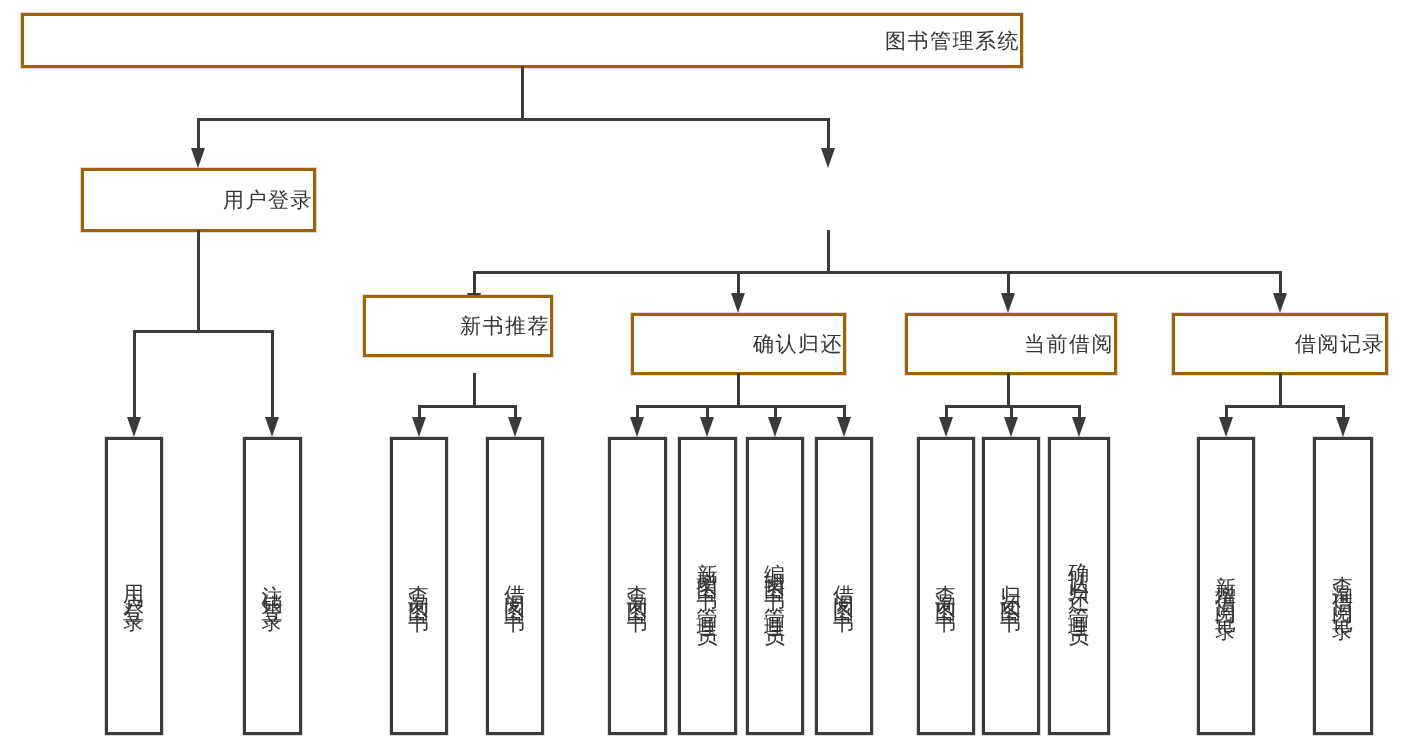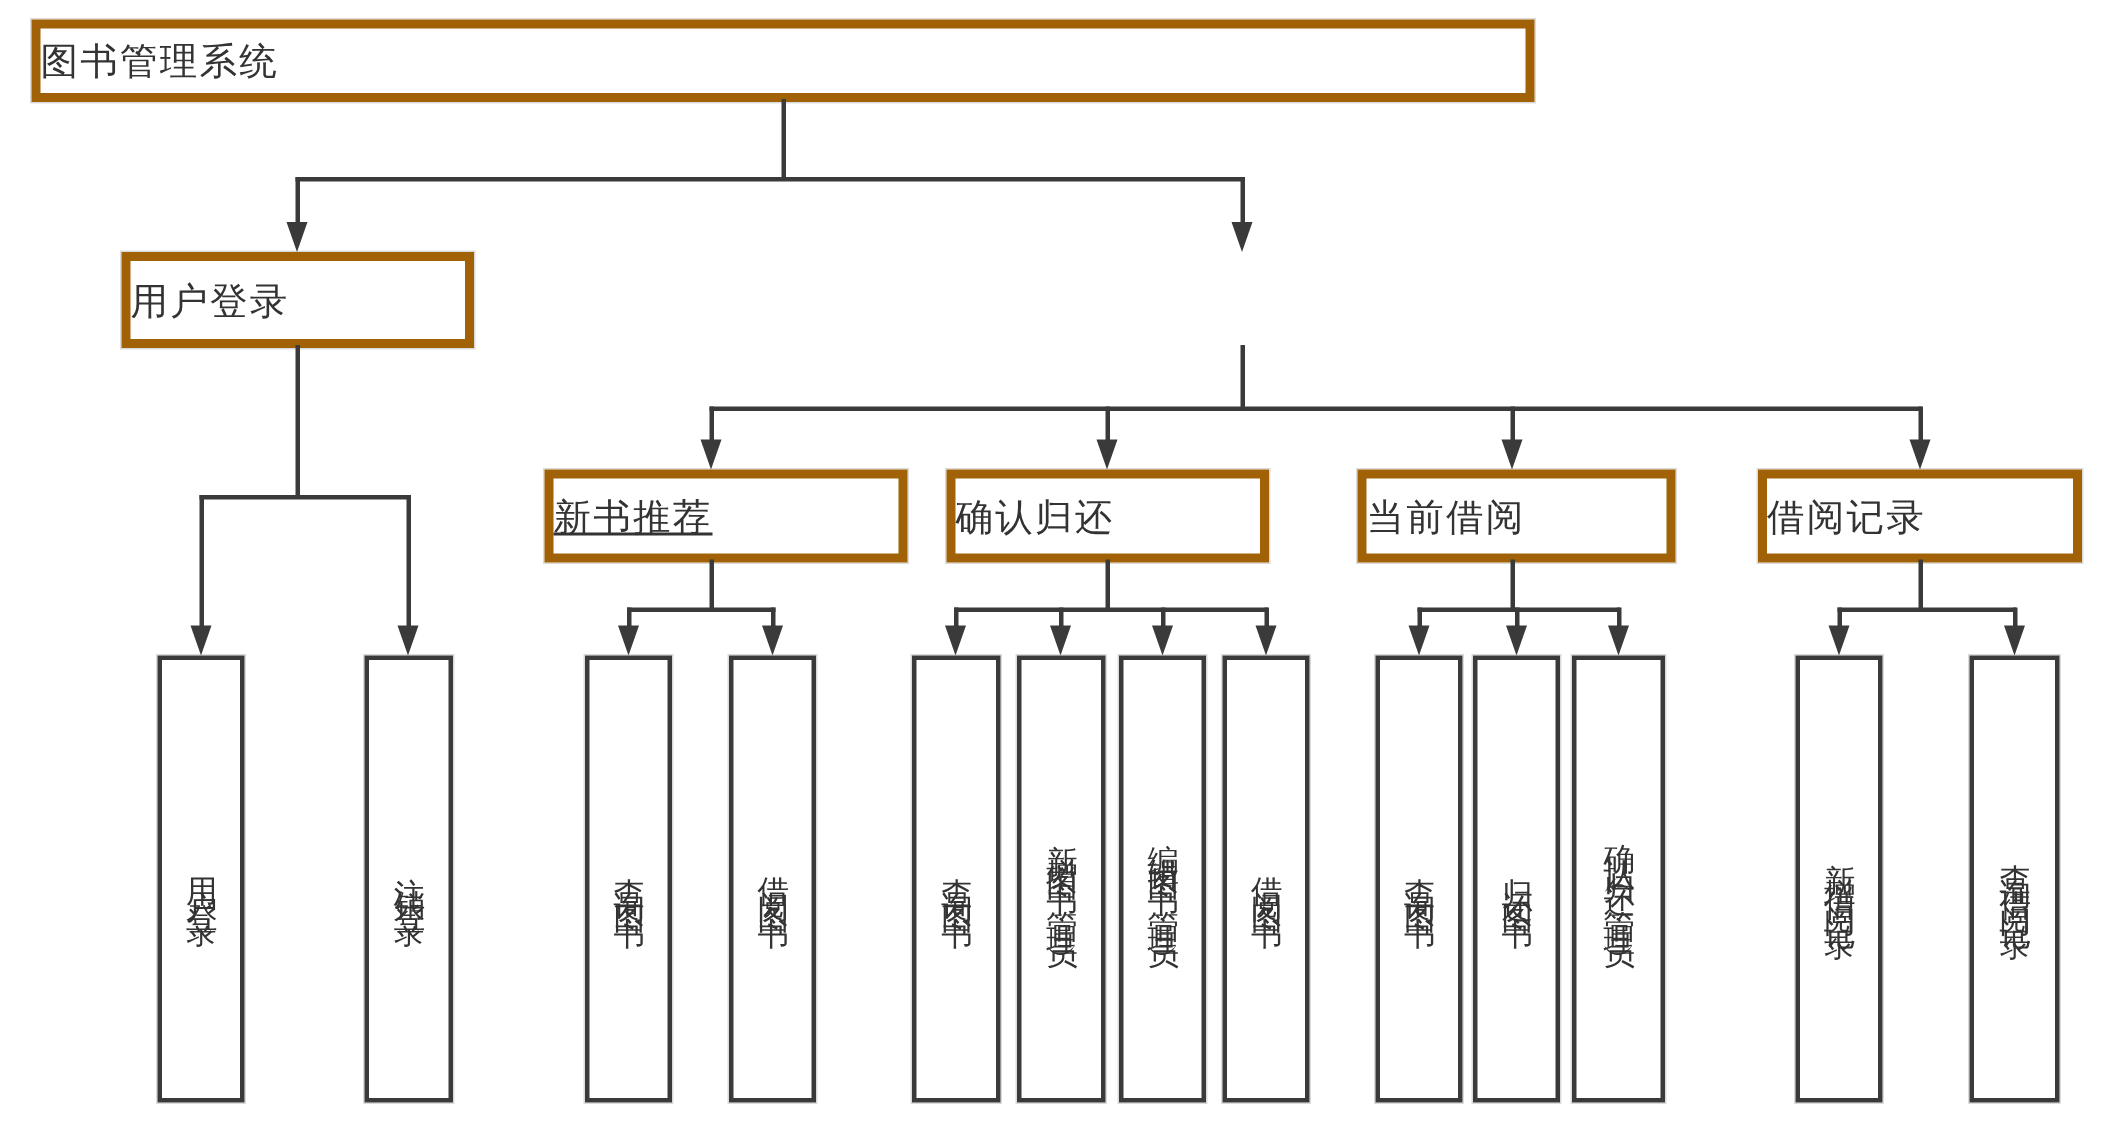--- a/index.html
+++ b/index.html
@@ -2,23 +2,23 @@
 <html><head>
 <meta charset="utf-8">
 <style>
   html,body { margin:0; padding:0; background:#ffffff; }
   .stage {
     position:relative; width:1405px; height:747px; background:#ffffff;
     font-family:"Liberation Sans", sans-serif; overflow:hidden;
   }
   .box {
     position:absolute; box-sizing:border-box;
-    border:6px solid #a16207; background:#ffffff;
-    display:flex; align-items:center; justify-content:flex-start;
-    font-size:25px; color:#333333; letter-spacing:1.5px;
+    border:3px solid #a16207; background:#ffffff;
+    display:flex; align-items:center; justify-content:flex-end;
+    font-size:21px; color:#333333; letter-spacing:1.5px;
     box-shadow:0 0 0 1px rgba(58,58,58,0.18);
   }
   .vbox {
     position:absolute; box-sizing:border-box;
     border:3px solid #3a3a3a; background:#ffffff;
     display:flex; align-items:center; justify-content:center;
     top:437px; height:298px;
     box-shadow:0 0 0 1px rgba(58,58,58,0.18);
   }
   .vtext {
@@ -70,21 +70,21 @@
   <div class="hl" style="left:473px; top:271px; width:808px;"></div>
   <div class="vl" style="left:473px; top:271px; height:23px;"></div>
   <div class="ah" style="left:467px; top:293px;"></div>
   <div class="vl" style="left:737px; top:271px; height:23px;"></div>
   <div class="ah" style="left:731px; top:293px;"></div>
   <div class="vl" style="left:1007px; top:271px; height:23px;"></div>
   <div class="ah" style="left:1001px; top:293px;"></div>
   <div class="vl" style="left:1279px; top:271px; height:23px;"></div>
   <div class="ah" style="left:1273px; top:293px;"></div>
 
-  <div class="box" style="left:363px; top:313px; width:242px; height:62px;text-decoration:underline;">
+  <div class="box" style="left:363px; top:295px; width:190px; height:62px;">
     <span>新书推荐</span>
   </div>
   <div class="box" style="left:631px; top:313px; width:215px; height:62px;">
     <span>确认归还</span>
   </div>
   <div class="box" style="left:905px; top:313px; width:212px; height:62px;">
     <span>当前借阅</span>
   </div>
   <div class="box" style="left:1172px; top:313px; width:216px; height:62px;">
     <span>借阅记录</span>

